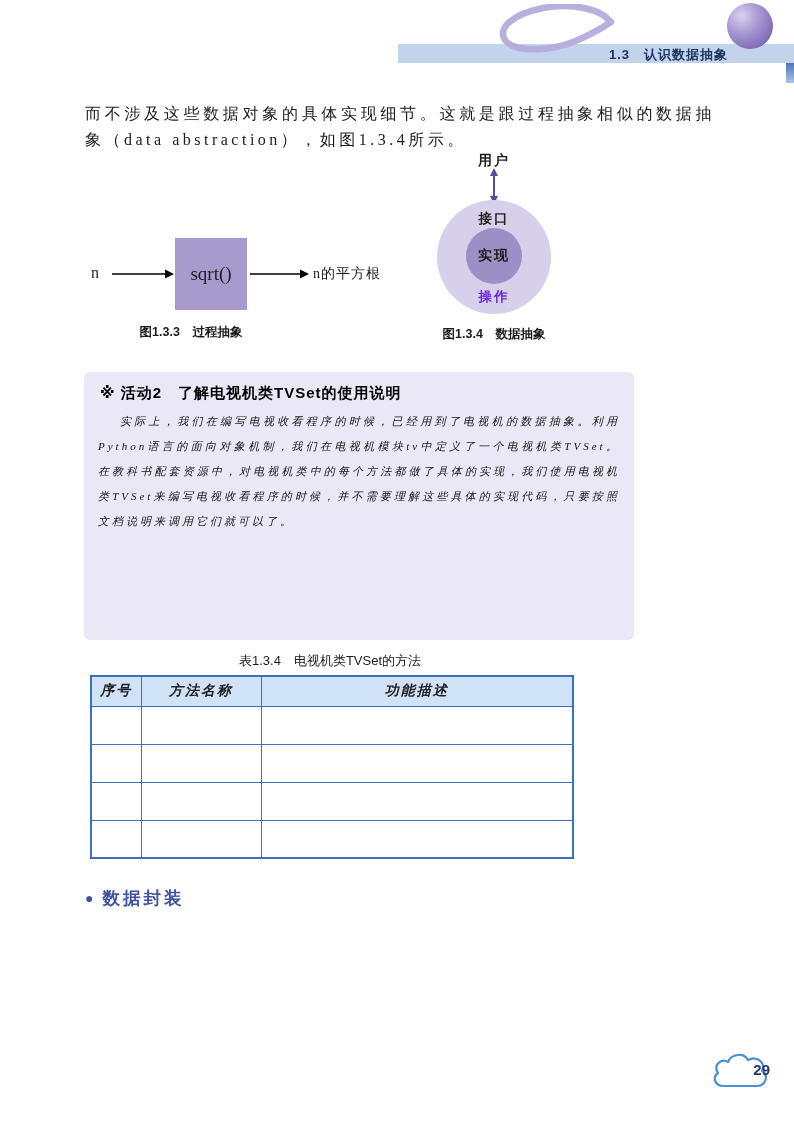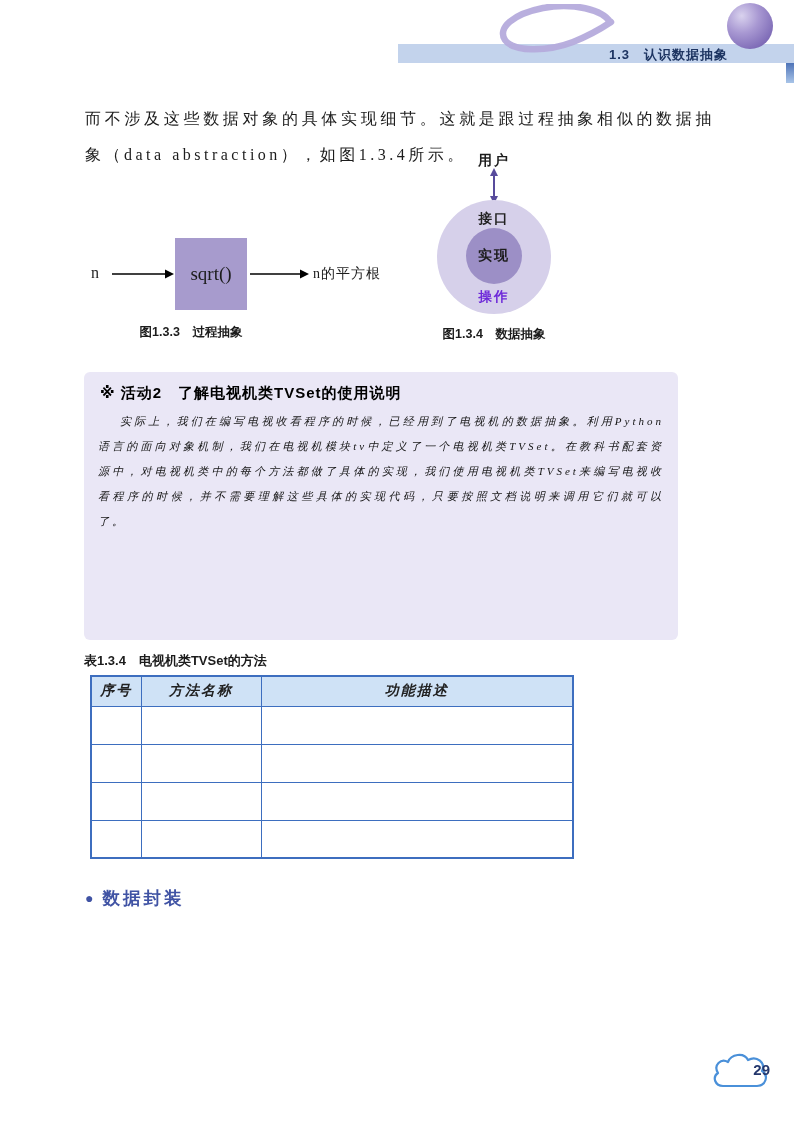--- a/index.html
+++ b/index.html
@@ -16,21 +16,21 @@
   .header-title { position:absolute; top:46px; right:66px; font-size:13px; font-weight:bold;
     color:#1d3461; font-family:"Liberation Sans","DejaVu Sans",sans-serif; letter-spacing:1px; }
   .swoosh { position:absolute; top:4px; left:495px; }
   .planet { position:absolute; top:3px; left:727px; width:46px; height:46px; border-radius:50%;
     background:radial-gradient(circle at 32% 28%, #d9d2ee 0%, #a898d2 38%, #7d6ab6 78%, #6f5ca9 100%); }
   .edge-tab { position:absolute; top:63px; right:0; width:8px; height:20px;
     background:linear-gradient(180deg,#4f74b8,#a8c4e8); }
 
   
   .intro { position:absolute; top:101px; left:85px; width:630px;
-    font-size:16px; line-height:36px; letter-spacing:3.5px; text-align:justify; }
+    font-size:16px; line-height:26px; letter-spacing:3.5px; text-align:justify; }
   .enc-p { position:absolute; top:922px; left:85px; width:630px;
     font-size:16px; line-height:29.5px; letter-spacing:3.5px; text-indent:2em; text-align:justify; }
 
   
   .fig-process { position:absolute; left:85px; top:148px; width:290px; height:200px; }
   .fp-arrows { position:absolute; left:0; top:0; }
   .fp-n { position:absolute; left:6px; top:116px; font-size:16px; }
   .fp-box { position:absolute; left:90px; top:90px; width:72px; height:72px; background:#a79bcd;
     display:flex; align-items:center; justify-content:center; font-size:19px; }
   .fp-out { position:absolute; left:228px; top:117px; font-size:14px; white-space:nowrap; letter-spacing:1px; }
@@ -48,30 +48,30 @@
     font-size:13.5px; font-weight:600; letter-spacing:2px; color:#222; }
   .fd-inner { position:absolute; left:29px; top:28px; width:56px; height:56px; border-radius:50%;
     background:#9c8fc6; display:flex; align-items:center; justify-content:center;
     font-size:14px; font-weight:600; letter-spacing:2px; }
   .fd-operation { position:absolute; top:88px; left:0; width:100%; text-align:center;
     font-size:13.5px; font-weight:600; letter-spacing:2px; color:#6d28d9; }
   .fd-cap { position:absolute; left:0; top:178px; width:160px; text-align:center;
     font-family:"Liberation Sans","DejaVu Sans",sans-serif; font-size:12.5px; font-weight:bold; white-space:nowrap; }
 
   
-  .activity { position:absolute; left:84px; top:372px; width:594px; height:268px;
+  .activity { position:absolute; left:84px; top:372px; width:550px; height:268px;
     background:#eae7f6; border-radius:6px; overflow:hidden; }
   .activity h3 { padding:12px 0 0 16px; font-family:"Liberation Sans","DejaVu Sans",sans-serif;
     font-size:15px; font-weight:bold; color:#000; letter-spacing:1px; }
   .activity p { margin:6px 14px 0 14px; font-size:11px; font-style:italic; line-height:25px;
     letter-spacing:3px; text-indent:2em; color:#151515; text-align:justify; }
 
   
-  .tbl-cap { position:absolute; left:84px; top:652px; width:492px; 
-    font-family:"Liberation Sans","DejaVu Sans",sans-serif; font-size:13px; font-weight:bold; }
+  .tbl-cap { position:absolute; left:84px; top:652px; width:492px; text-align:center;
+    font-family:"Liberation Sans","DejaVu Sans",sans-serif; font-size:13px; font-weight:normal; }
   table.tvset { position:absolute; left:90px; top:675px; width:484px; border-collapse:collapse;
     table-layout:fixed; border:2px solid #3d6ebf; }
   table.tvset th, table.tvset td { border:1px solid #3d6ebf; }
   table.tvset th { height:30px; background:#cfe2f6; font-style:italic; font-weight:600;
     font-size:14px; letter-spacing:2px; color:#222; }
   table.tvset td { height:38px; background:#ffffff; }
 
   
   .enc-h { position:absolute; left:85px; top:886px; display:flex; align-items:center;
     font-family:"Liberation Sans","DejaVu Sans",sans-serif; color:#4053a4; }

